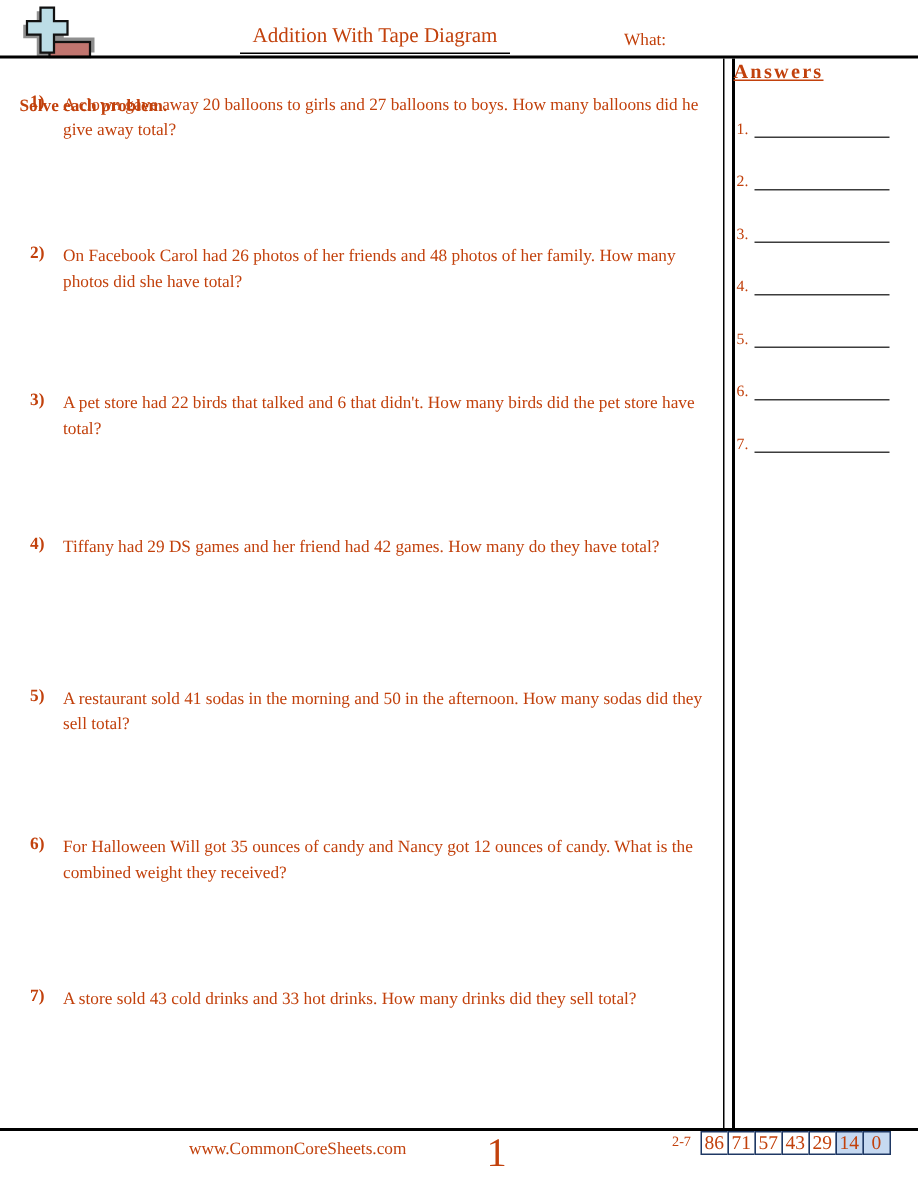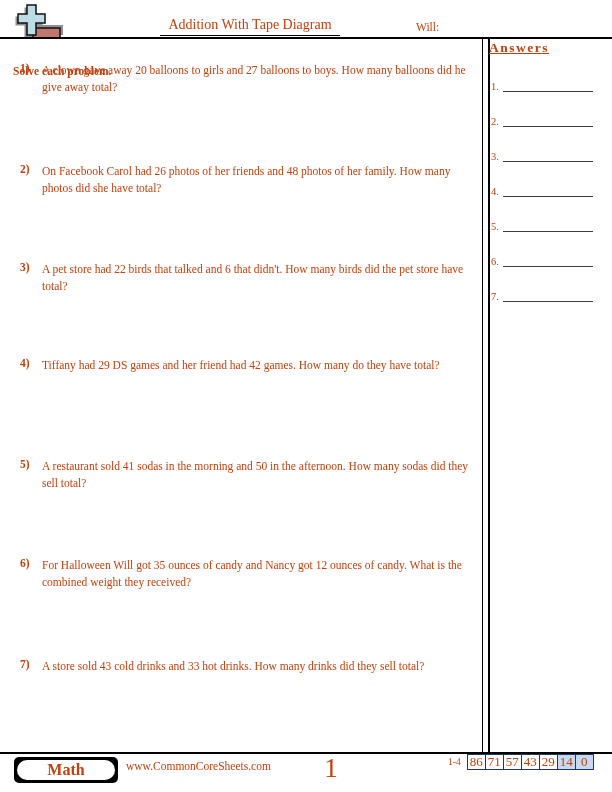--- a/index.html
+++ b/index.html
@@ -75,21 +75,21 @@
   <div class="icon-wrap">
     <svg width="60" height="40" viewBox="0 0 60 40">
       <path d="M19,3 H28 V12 H37 V21 H28 V33 H19 V21 H10 V12 H19 Z" transform="translate(-2.5,2.5)" fill="#8f8f8f"></path>
       <rect x="28" y="23" width="27" height="10" fill="#8f8f8f"></rect>
       <rect x="25" y="26" width="27" height="10" fill="#c1756f" stroke="#111" stroke-width="1.5"></rect>
       <path d="M19,3 H28 V12 H37 V21 H28 V33 H19 V21 H10 V12 H19 Z" fill="#bcdde6" stroke="#111" stroke-width="1.5"></path>
     </svg>
   </div>
 
   <div class="title">Addition With Tape Diagram</div>
-  <div class="name-label">Will:</div>
+  <div class="name-label">What:</div>
   <div class="rule header"></div>
 
   <div class="instructions">Solve each problem.</div>
 
   <div class="problem" style="top:62px">
     <span class="num">1)</span>
     <span class="text">A clown gave away 20 balloons to girls and 27 balloons to boys. How many balloons did he give away total?</span>
   </div>
   <div class="problem" style="top:163px">
     <span class="num">2)</span>
@@ -143,28 +143,25 @@
     <span>6.</span>
     <span class="blank"></span>
   </div>
   <div class="answer-slot" style="top:287px">
     <span>7.</span>
     <span class="blank"></span>
   </div>
 
   <div class="rule footer"></div>
 
-  <div class="badge-outer">
-    <div class="badge-inner">Math</div>
-  </div>
   <div class="website">www.CommonCoreSheets.com</div>
   <div class="page-number">1</div>
 
   <div class="score-strip">
-    <span class="score-range">1-4</span>
+    <span class="score-range">2-7</span>
     <span class="score-grid">
       <span class="score-cell">86</span>
       <span class="score-cell">71</span>
       <span class="score-cell">57</span>
       <span class="score-cell">43</span>
       <span class="score-cell">29</span>
       <span class="score-cell hl" style="background: rgb(198, 217, 241);">14</span>
       <span class="score-cell hl" style="background: rgb(198, 217, 241);">0</span>
     </span>
   </div>

